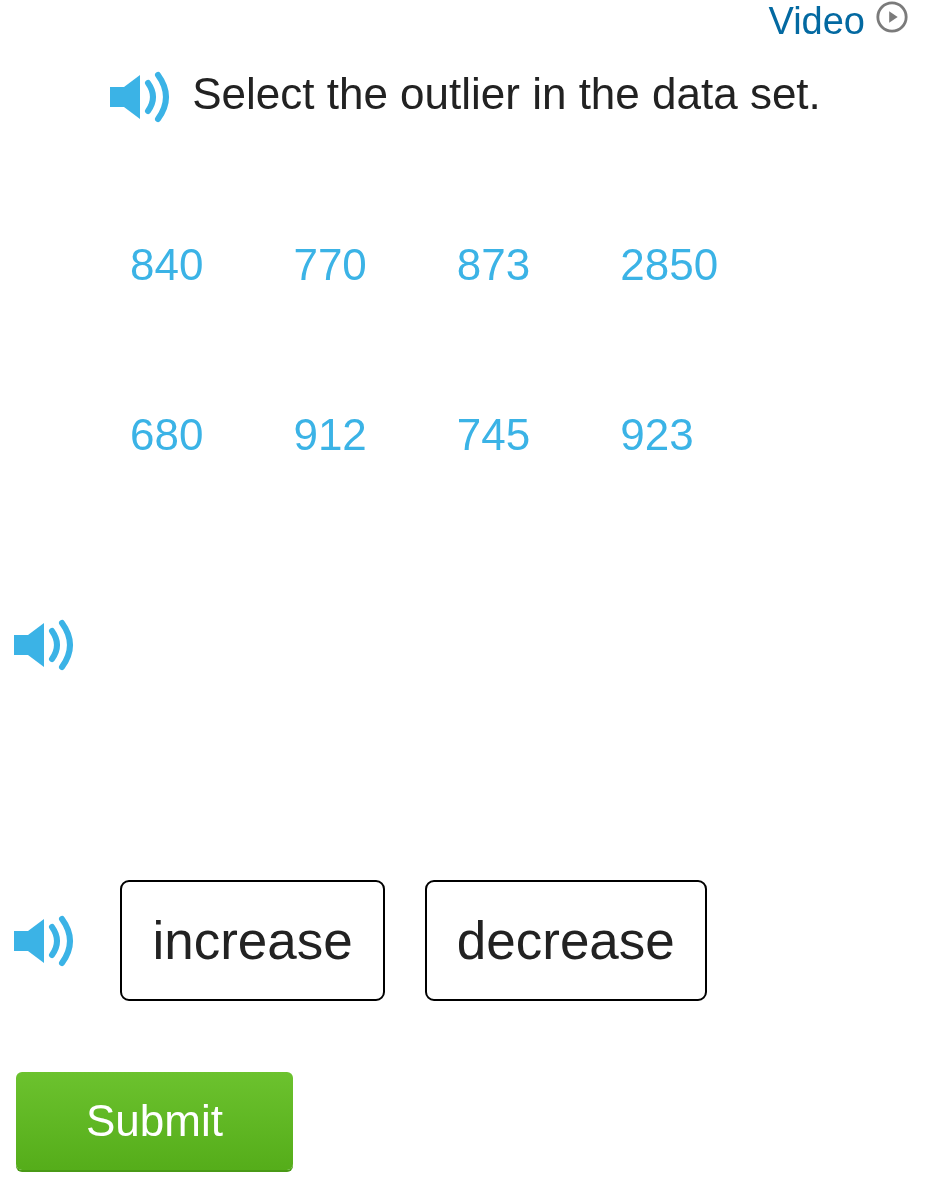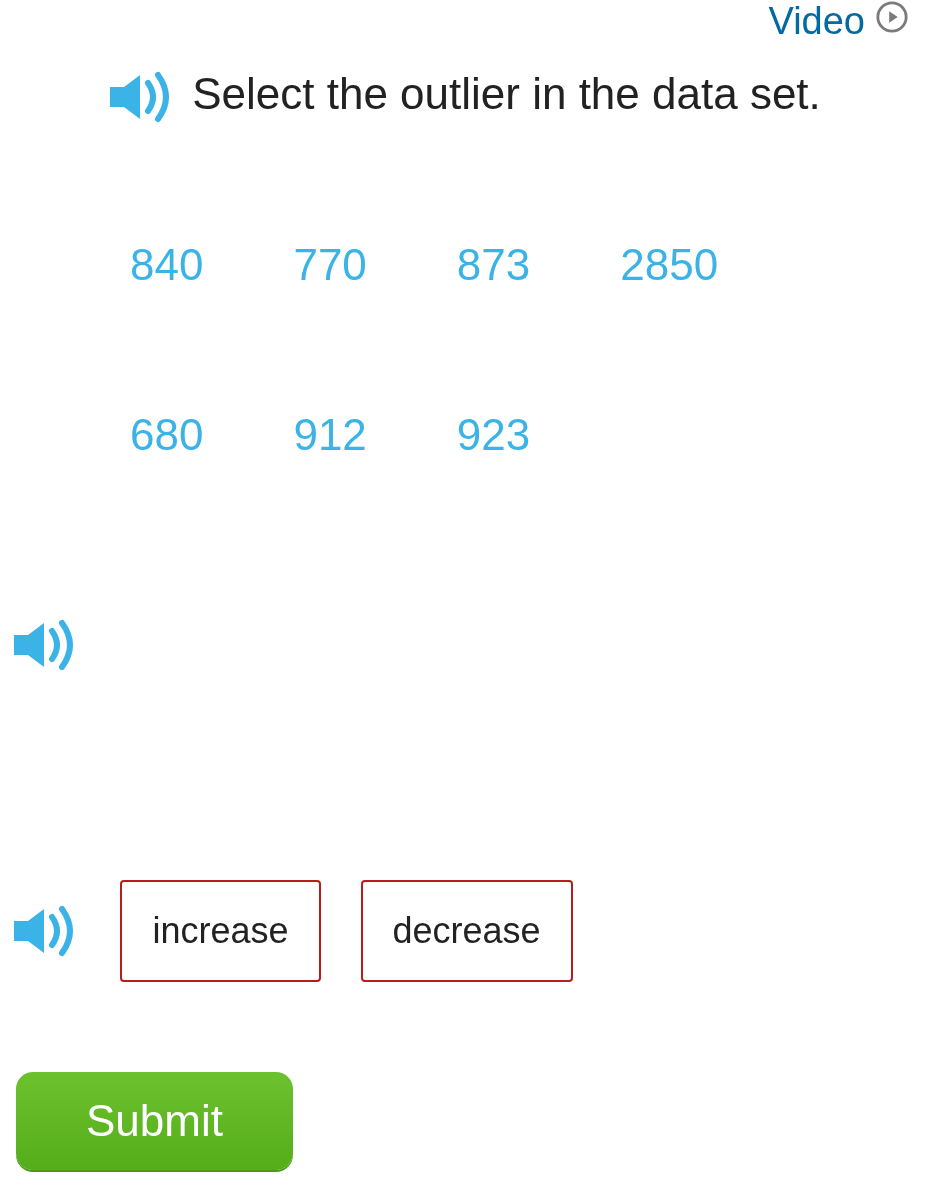--- a/index.html
+++ b/index.html
@@ -64,40 +64,40 @@
     cursor: pointer;
     white-space: nowrap;
   }
   .choice-row {
     display: inline-flex;
     gap: 40px;
     vertical-align: middle;
     margin-left: 20px;
   }
   .choice-btn {
-    border: 2px solid #b91c1c;
+    border: 2px solid #000000;
     background: #ffffff;
-    font-size: 36px;
+    font-size: 53px;
     color: #222;
     padding: 28px 30px;
-    border-radius: 4px;
+    border-radius: 9px;
     cursor: pointer;
     font-family: inherit;
   }
   .submit-wrap {
     position: absolute;
     top: 1072px;
     left: 16px;
   }
   .submit-btn {
     background: #5bb61f;
     background: linear-gradient(#6cc22e, #55ad1a);
     color: #fff;
     border: none;
-    border-radius: 17px;
+    border-radius: 6px;
     font-size: 44px;
     padding: 24px 70px;
     cursor: pointer;
     font-family: inherit;
     box-shadow: 0 2px 0 #4a9a16;
   }
 </style>
 </head>
 <body>
 
@@ -126,20 +126,21 @@
 <div class="data-grid">
   <div class="data-row">
     <span class="data-val">840</span>
     <span class="data-val">770</span>
     <span class="data-val">873</span>
     <span class="data-val">2850</span>
   </div>
   <div class="data-row">
     <span class="data-val">680</span>
     <span class="data-val">912</span>
+    <span class="data-val">745</span>
     <span class="data-val">923</span>
   </div>
 </div>
 
 <div class="question-block q2">
   <span class="q-line">
     <span class="speaker">
       <svg viewBox="0 0 70 56">
         <path d="M4 18 L18 18 L34 6 L34 50 L18 38 L4 38 Z" fill="#3bb3e6"></path>
         <path d="M42 14 Q52 28 42 42" stroke="#3bb3e6" stroke-width="6" fill="none" stroke-linecap="round"></path>

